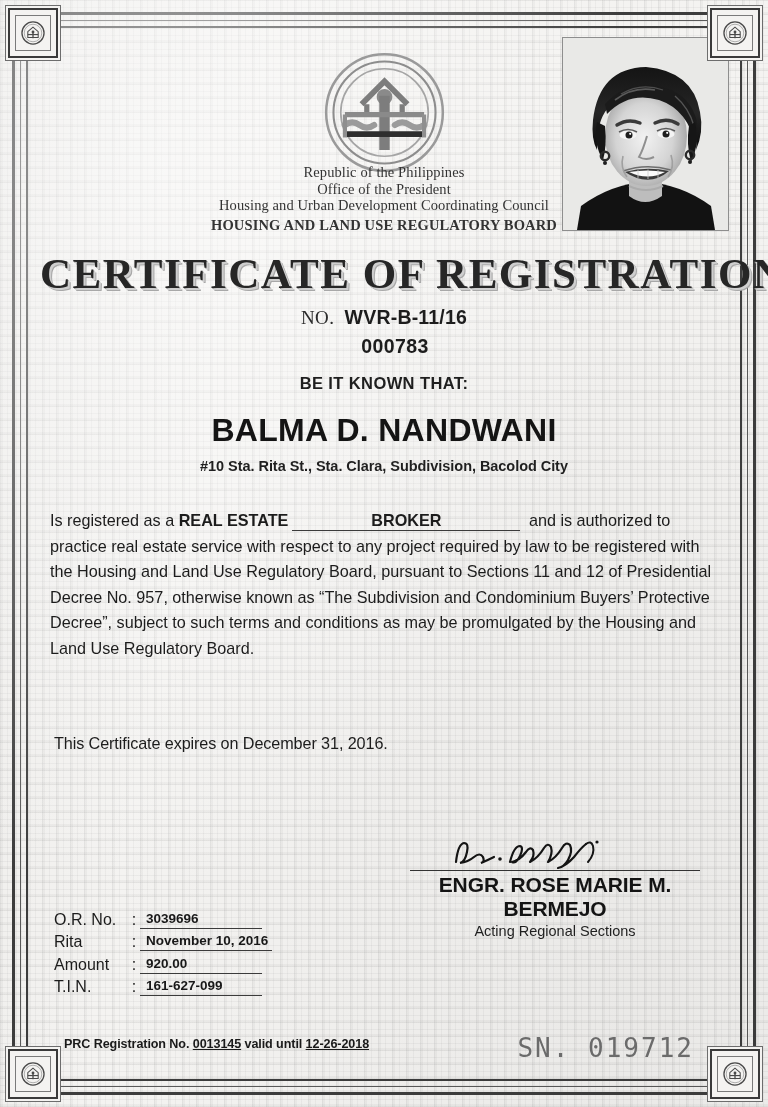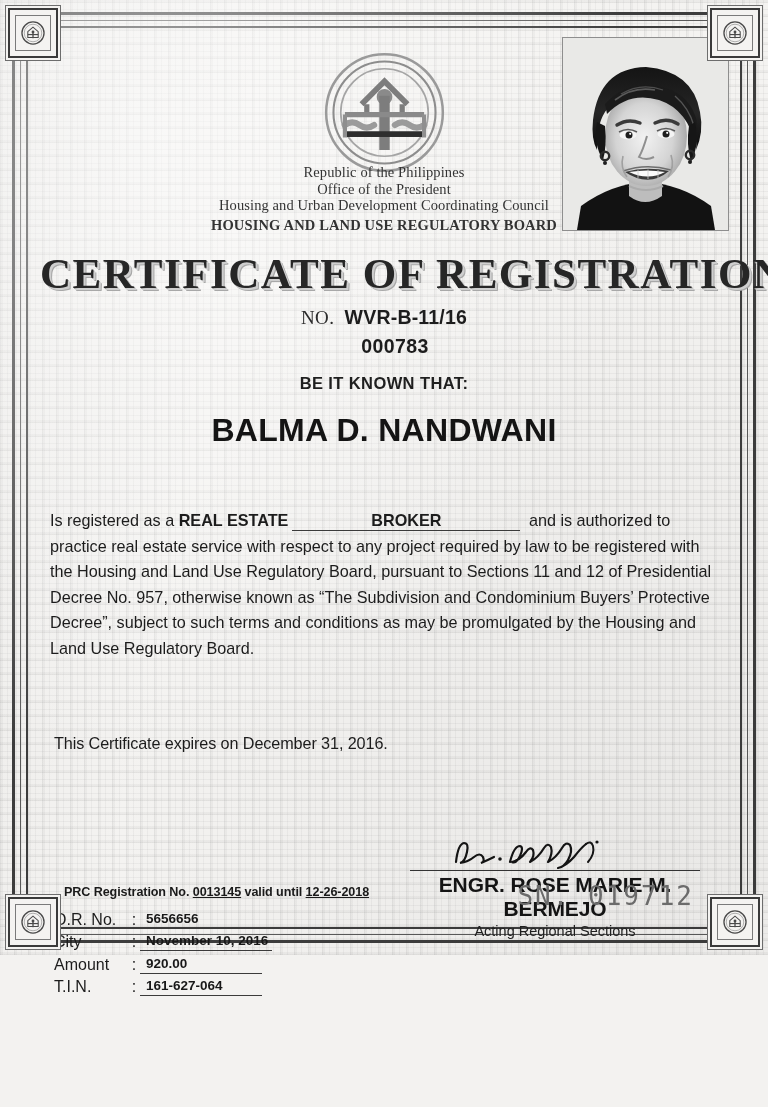--- a/index.html
+++ b/index.html
@@ -7,21 +7,21 @@
     width:768px;height:1107px;
     background:#f3f2f0;
     font-family:"Liberation Sans", sans-serif;
     color:#1a1a1a;
     overflow:hidden;
   }
 
   
   #cert{
     position:relative;
-    width:768px;height:955px;
+    width:768px;height:1107px;
     background-color:#f4f3f1;
     background-image:
       repeating-linear-gradient(0deg, rgba(150,150,150,.10) 0 1px, rgba(0,0,0,0) 1px 7px),
       repeating-linear-gradient(90deg, rgba(150,150,150,.10) 0 1px, rgba(0,0,0,0) 1px 7px),
       repeating-linear-gradient(90deg, rgba(120,120,120,.07) 0 3px, rgba(0,0,0,0) 3px 14px),
       repeating-linear-gradient(0deg, rgba(120,120,120,.07) 0 3px, rgba(0,0,0,0) 3px 14px);
     box-sizing:border-box;
   }
   
   #cert:after{
@@ -378,20 +378,21 @@
 
     <div class="title">CERTIFICATE OF REGISTRATION</div>
 
     <div class="certno">
       <span class="no-label">NO.</span><span class="no-val">WVR-B-11/16</span>
       <span class="no-sub">000783</span>
     </div>
 
     <div class="beit">BE IT KNOWN THAT:</div>
     <div class="person-name">BALMA D. NANDWANI</div>
+    <div class="person-addr">#10 Sta. Rita St., Sta. Clara, Subdivision, Bacolod City</div>
 
     <div class="body-para">
       <span>Is registered as a </span><span class="b-strong">REAL ESTATE</span><span class="fill-line">BROKER</span><span> and is authorized to practice real estate service with respect to any project required by law to be registered with the Housing and Land Use Regulatory Board, pursuant to Sections 11 and 12 of Presidential Decree No. 957, otherwise known as “The Subdivision and Condominium Buyers’ Protective Decree”, subject to such terms and conditions as may be promulgated by the Housing and Land Use Regulatory Board.</span>
     </div>
 
 
     <div class="expires">This Certificate expires on December 31, 2016.</div>
 
     <div class="sig-block">
       <div class="sig-scribble">
@@ -406,36 +407,36 @@
         </svg>
       </div>
       <div class="sig-name">ENGR. ROSE MARIE M. BERMEJO</div>
       <div class="sig-role">Acting Regional Sections</div>
     </div>
 
     <div class="or-block">
       <div class="or-row">
         <span class="or-label">O.R. No.</span>
         <span class="or-colon">:</span>
-        <span class="or-val">5656656</span>
+        <span class="or-val">3039696</span>
       </div>
       <div class="or-row">
-        <span class="or-label">City</span>
+        <span class="or-label">Rita</span>
         <span class="or-colon">:</span>
         <span class="or-val">November 10, 2016</span>
       </div>
       <div class="or-row">
         <span class="or-label">Amount</span>
         <span class="or-colon">:</span>
         <span class="or-val">920.00</span>
       </div>
       <div class="or-row">
         <span class="or-label">T.I.N.</span>
         <span class="or-colon">:</span>
-        <span class="or-val">161-627-064</span>
+        <span class="or-val">161-627-099</span>
       </div>
     </div>
 
     <div class="prc">
       <span>PRC Registration No.</span>
       <u>0013145</u>
       <span>valid until</span>
       <u>12-26-2018</u>
     </div>
 

